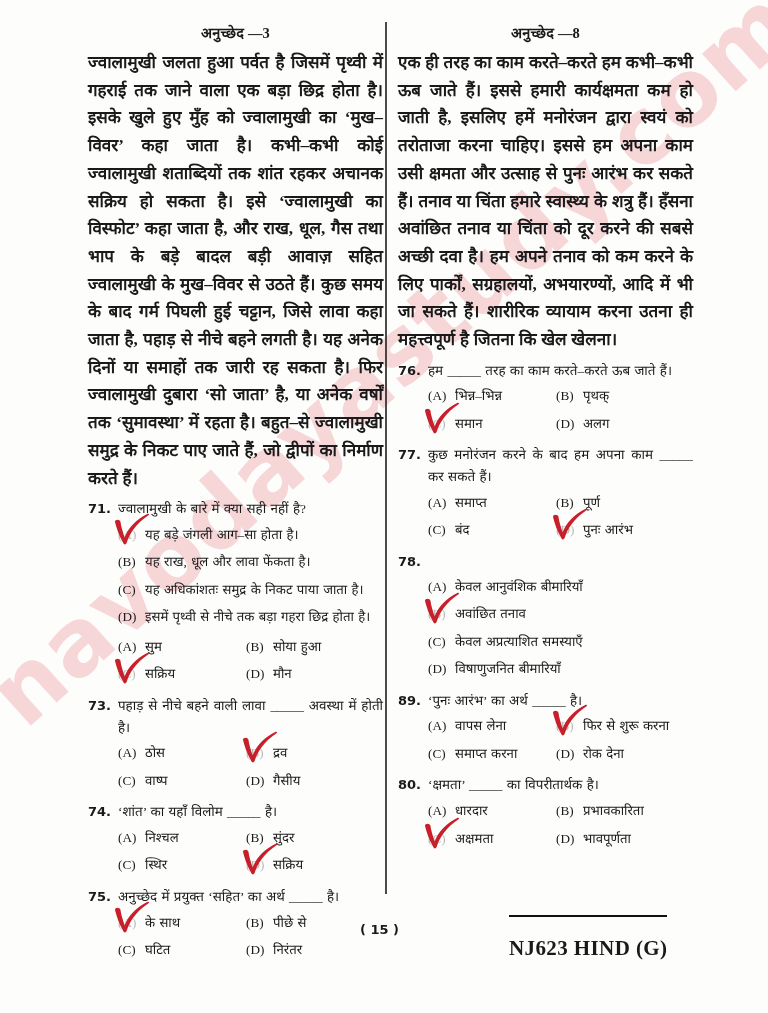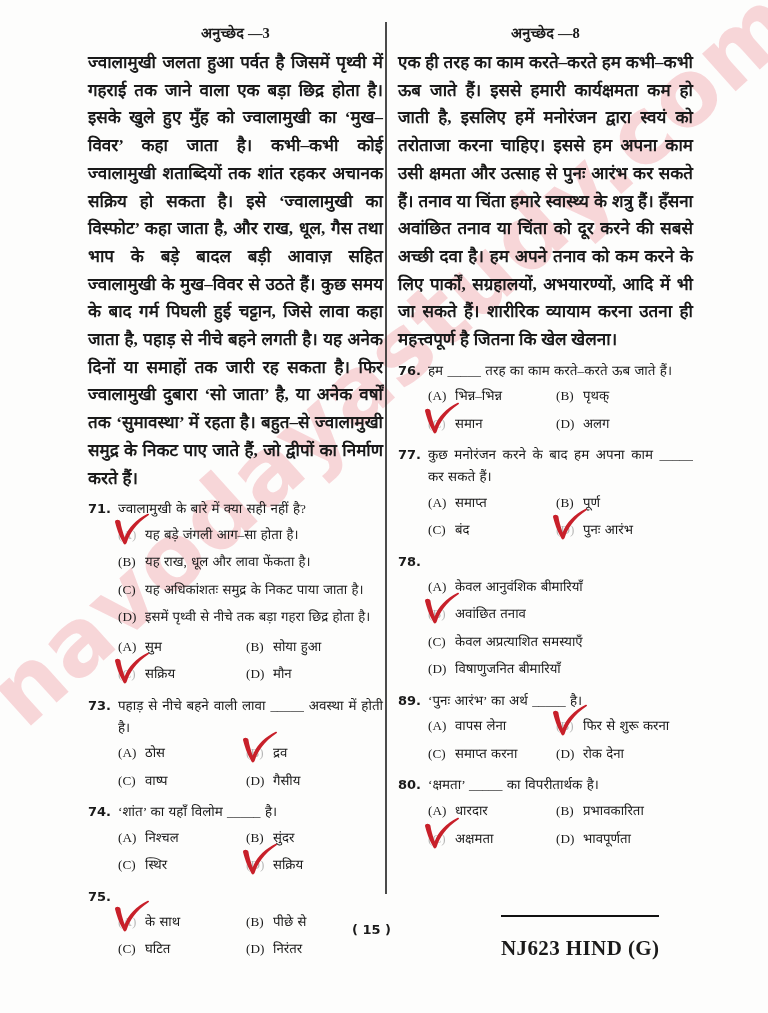--- a/index.html
+++ b/index.html
@@ -147,21 +147,21 @@
     width: 44px;
     height: 34px;
     pointer-events: none;
     z-index: 3;
   }
   .opt.marked .opt-letter { opacity: .30; }
 
   
   .footer {
     position: absolute;
-    left: 4px;
+    left: 12px;
     top: 912px;
     width: 679px;
     height: 50px;
   }
   .page-no {
     position: absolute;
     left: 348px;
     top: 10px;
     font-family: "DejaVu Sans", sans-serif;
     font-weight: bold;
@@ -296,20 +296,21 @@
                 <span class="opt-label">सक्रिय</span>
                 <svg class="tick" viewBox="0 0 44 34">
                   <path d="M5 9 C6.5 15, 9 23, 13.5 30.5 C14.5 32, 16.2 31.6, 16.8 29.6 C19.5 20.5, 26 10.5, 38.5 2.2 C39.6 1.5, 38.9 0.2, 37.7 0.8 C26 6.5, 18.2 15.2, 14.6 24.4 C12.6 18.4, 11.1 13.4, 10.4 8.6 C10.1 6.4, 5 5.6, 5 9 Z" fill="#c8202a"></path>
                 </svg>
               </div>
             </div>
           </div>
           <div class="q">
             <div class="q-head">
               <span class="q-num">75.</span>
+              <span class="q-text justify">अनुच्छेद में प्रयुक्त ‘सहित’ का अर्थ _____ है।</span>
             </div>
             <div class="opts grid2">
               <div class="opt marked">
                 <span class="opt-letter">(A)</span>
                 <span class="opt-label">के साथ</span>
                 <svg class="tick" viewBox="0 0 44 34">
                   <path d="M5 9 C6.5 15, 9 23, 13.5 30.5 C14.5 32, 16.2 31.6, 16.8 29.6 C19.5 20.5, 26 10.5, 38.5 2.2 C39.6 1.5, 38.9 0.2, 37.7 0.8 C26 6.5, 18.2 15.2, 14.6 24.4 C12.6 18.4, 11.1 13.4, 10.4 8.6 C10.1 6.4, 5 5.6, 5 9 Z" fill="#c8202a"></path>
                 </svg>
               </div>
               <div class="opt">

